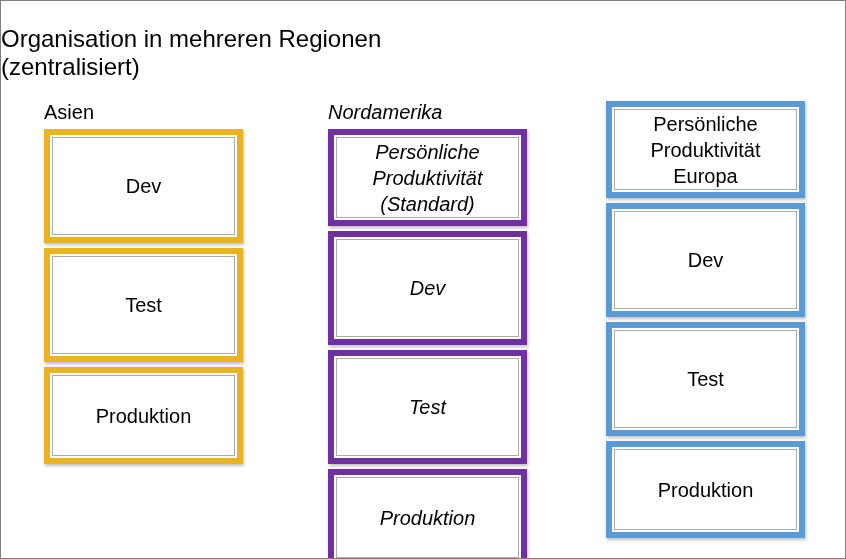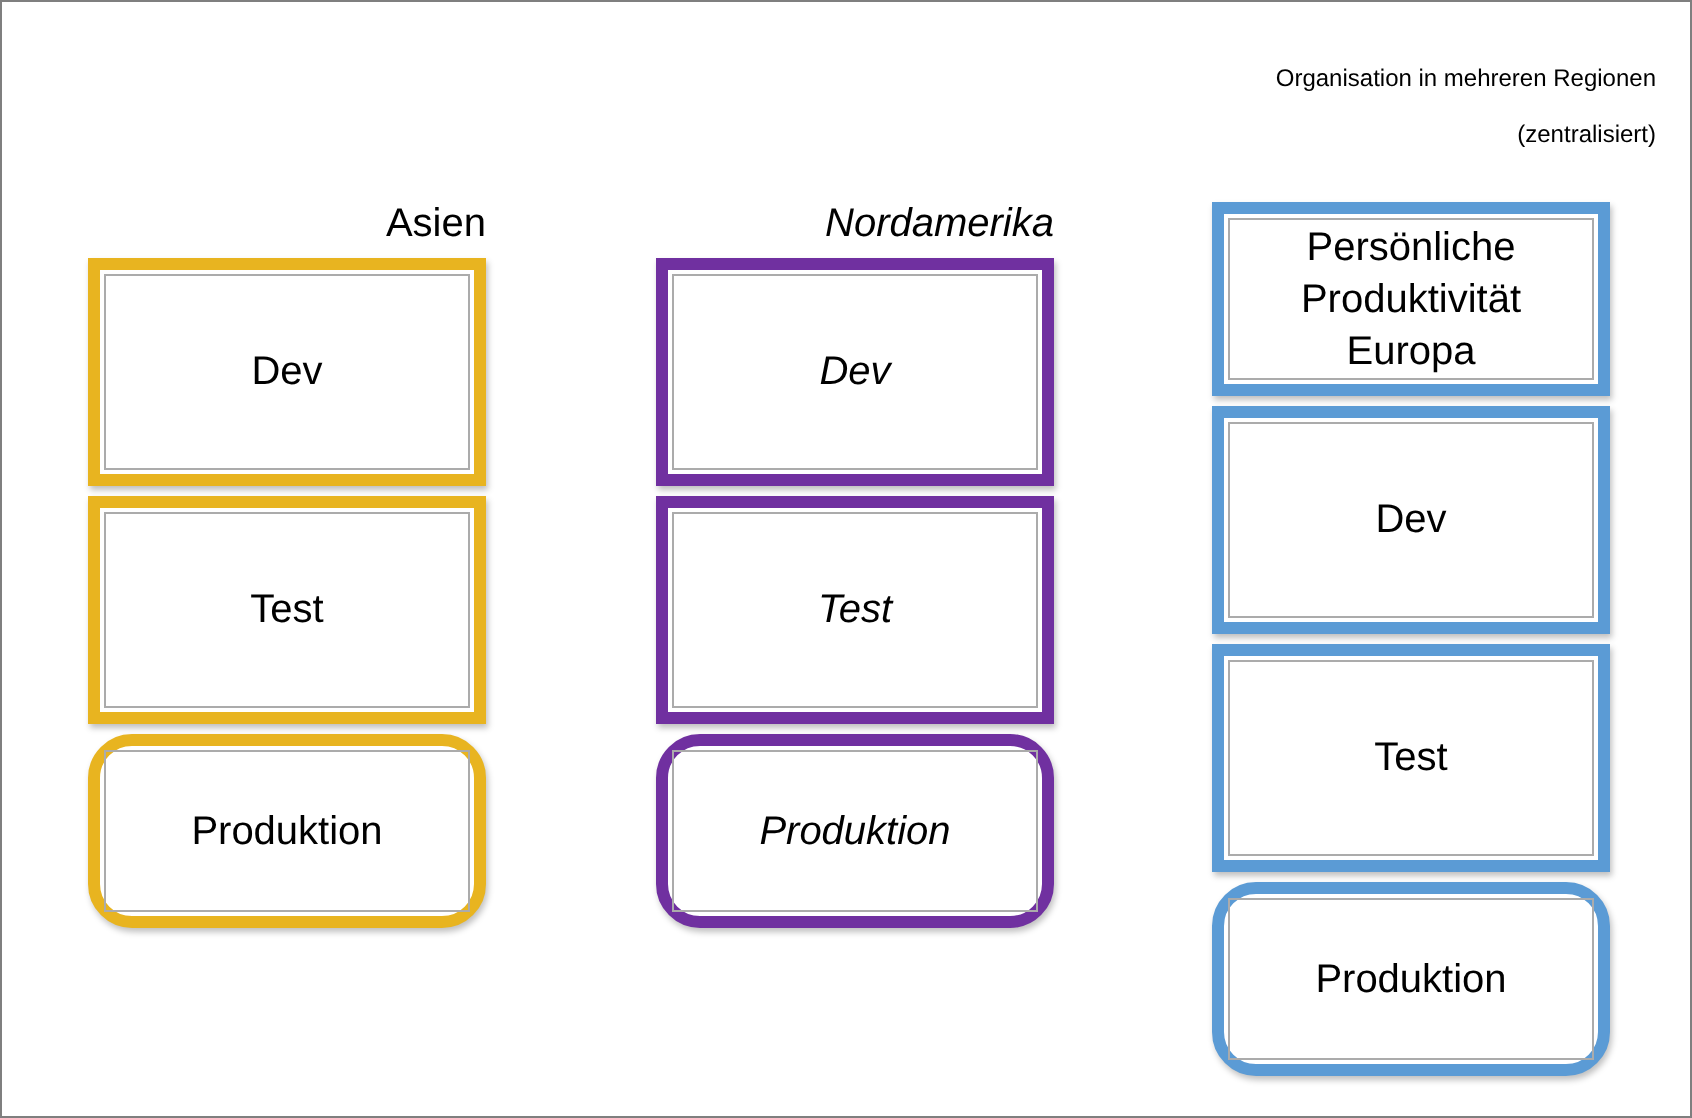--- a/index.html
+++ b/index.html
@@ -11,47 +11,47 @@
     background: #ffffff;
     border: 1px solid #7f7f7f;
     font-family: "Liberation Sans", sans-serif;
     color: #000000;
     overflow: hidden;
   }
   .title {
     position: absolute;
     top: 24px;
     left: 0;
-    right: 17px;
-    text-align: right;
-    font-size: 12px;
+    right: 0;
+    text-align: left;
+    font-size: 24px;
     line-height: 28px;
   }
   .column {
     position: absolute;
     top: 100px;
     width: 199px;
   }
   .col-header {
     height: 28px;
-    text-align: right;
+    text-align: left;
     font-size: 20px;
     line-height: 22px;
   }
   .box {
     box-sizing: border-box;
     height: 114px;
     background: #ffffff;
     border: 6px solid var(--accent, #999);
     padding: 2px;
     margin-bottom: 5px;
     box-shadow: 1px 2px 3px rgba(0,0,0,0.25);
   }
   .box.tall { height: 97px; }
-  .box:last-child { margin-bottom: 0; border-radius: 22px; }
+  .box:last-child { margin-bottom: 0; }
   .inner {
     box-sizing: border-box;
     width: 100%;
     height: 100%;
     border: 1px solid var(--inner-border, #ababab);
     display: flex;
     align-items: center;
     justify-content: center;
     text-align: center;
     font-size: 20px;
@@ -77,20 +77,23 @@
     <div class="box">
       <div class="inner">Test</div>
     </div>
     <div class="box tall">
       <div class="inner">Produktion</div>
     </div>
   </div>
 
   <div class="column" style="left: 327px; font-style: italic; --accent: #7030A0;">
     <div class="col-header">Nordamerika</div>
+    <div class="box tall">
+      <div class="inner">Persönliche Produktivität (Standard)</div>
+    </div>
     <div class="box">
       <div class="inner">Dev</div>
     </div>
     <div class="box">
       <div class="inner">Test</div>
     </div>
     <div class="box tall">
       <div class="inner">Produktion</div>
     </div>
   </div>

